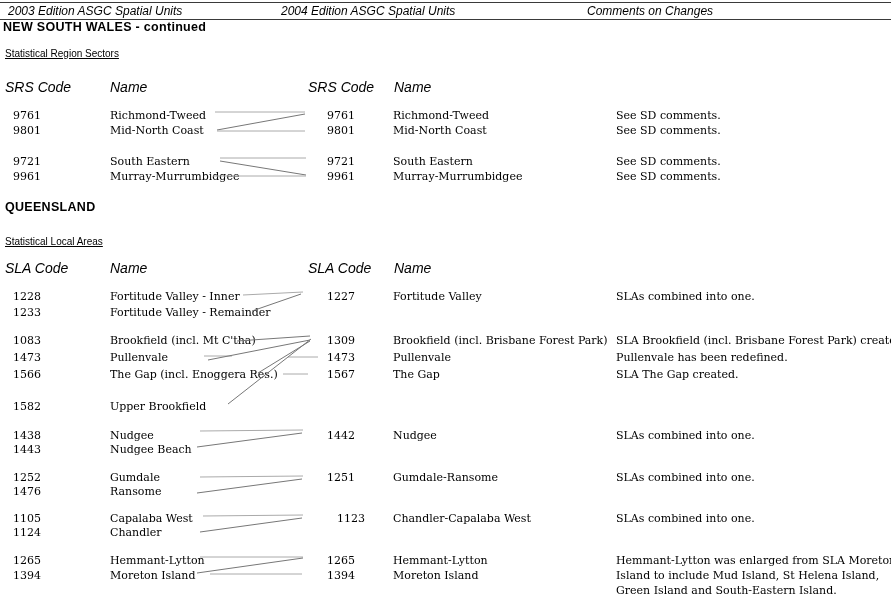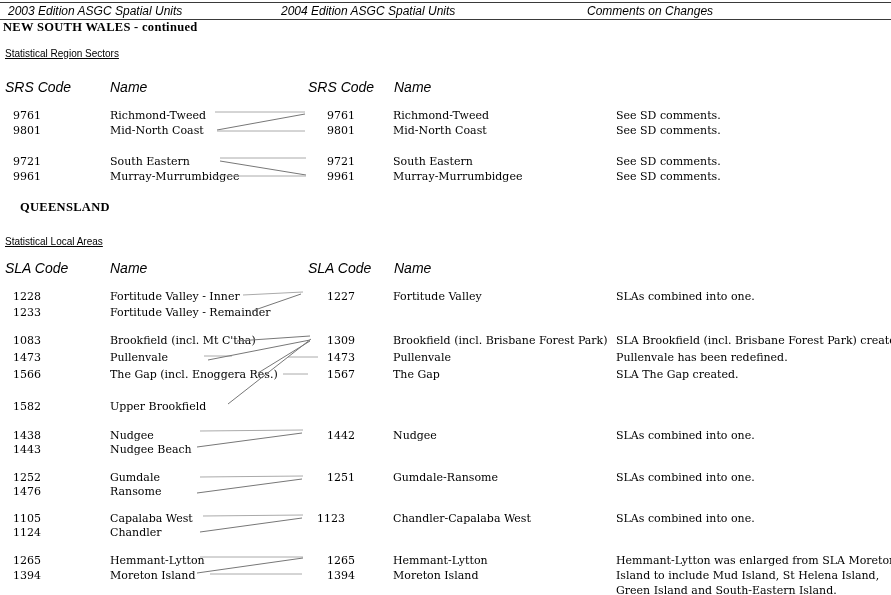--- a/index.html
+++ b/index.html
@@ -2,21 +2,21 @@
 <html><head>
 <meta charset="utf-8">
 <style>
   html,body{margin:0;padding:0;background:#fff;}
   body{width:891px;height:595px;position:relative;overflow:hidden;
        font-family:"DejaVu Serif",serif;color:#000;}
   .abs{position:absolute;}
   .rule{position:absolute;left:0;width:891px;border-top:1px solid #3a3a3a;height:0;}
   .page-head{position:absolute;top:4px;font-family:"Liberation Sans",sans-serif;
              font-style:italic;font-size:12px;white-space:nowrap;text-align:right;}
-  .sec-title{position:absolute;font-family:Liberation Serif, serif;font-weight:bold;
+  .sec-title{position:absolute;font-family:Liberation Sans, sans-serif;font-weight:bold;
              font-size:12.5px;letter-spacing:.3px;white-space:nowrap;}
   .sec-sub{position:absolute;font-family:"Liberation Sans",sans-serif;font-size:10px;
            text-decoration:underline;white-space:nowrap;}
   .colhead{position:absolute;font-family:"Liberation Sans",sans-serif;font-style:italic;
            font-size:14px;white-space:nowrap;}
   .row{position:absolute;left:0;width:891px;font-size:11px;line-height:14px;}
   .cell{position:absolute;white-space:nowrap;}
   .c-ocode{left:13px;}
   .c-oname{left:110px;}
   .c-ncode{left:327px;}
@@ -70,21 +70,21 @@
   <span class="cell c-comment">See SD comments.</span>
 </div>
 <div class="row" style="top:170px">
   <span class="cell c-ocode">9961</span>
   <span class="cell c-oname">Murray-Murrumbidgee</span>
   <span class="cell c-ncode">9961</span>
   <span class="cell c-nname">Murray-Murrumbidgee</span>
   <span class="cell c-comment">See SD comments.</span>
 </div>
 
-<span class="sec-title" style="left:20px;top:200px">QUEENSLAND</span>
+<span class="sec-title" style="left:5px;top:200px">QUEENSLAND</span>
 <span class="sec-sub" style="left:5px;top:236px">Statistical Local Areas</span>
 
 <div class="abs" style="top:260px;left:0;width:891px">
   <span class="colhead h-ocode">SLA Code</span>
   <span class="colhead h-oname">Name</span>
   <span class="colhead h-ncode">SLA Code</span>
   <span class="colhead h-nname">Name</span>
 </div>
 
 <div class="row" style="top:290px">
@@ -153,21 +153,21 @@
 <div class="row" style="top:485px">
   <span class="cell c-ocode">1476</span>
   <span class="cell c-oname">Ransome</span>
   <span class="cell c-ncode"></span>
   <span class="cell c-nname"></span>
   <span class="cell c-comment"></span>
 </div>
 <div class="row" style="top:512px">
   <span class="cell c-ocode">1105</span>
   <span class="cell c-oname">Capalaba West</span>
-  <span class="cell c-ncode" style="left:317px">1123</span>
+  <span class="cell c-ncode" style="left:337px">1123</span>
   <span class="cell c-nname">Chandler-Capalaba West</span>
   <span class="cell c-comment">SLAs combined into one.</span>
 </div>
 <div class="row" style="top:526px">
   <span class="cell c-ocode">1124</span>
   <span class="cell c-oname">Chandler</span>
   <span class="cell c-ncode"></span>
   <span class="cell c-nname"></span>
   <span class="cell c-comment"></span>
 </div>

